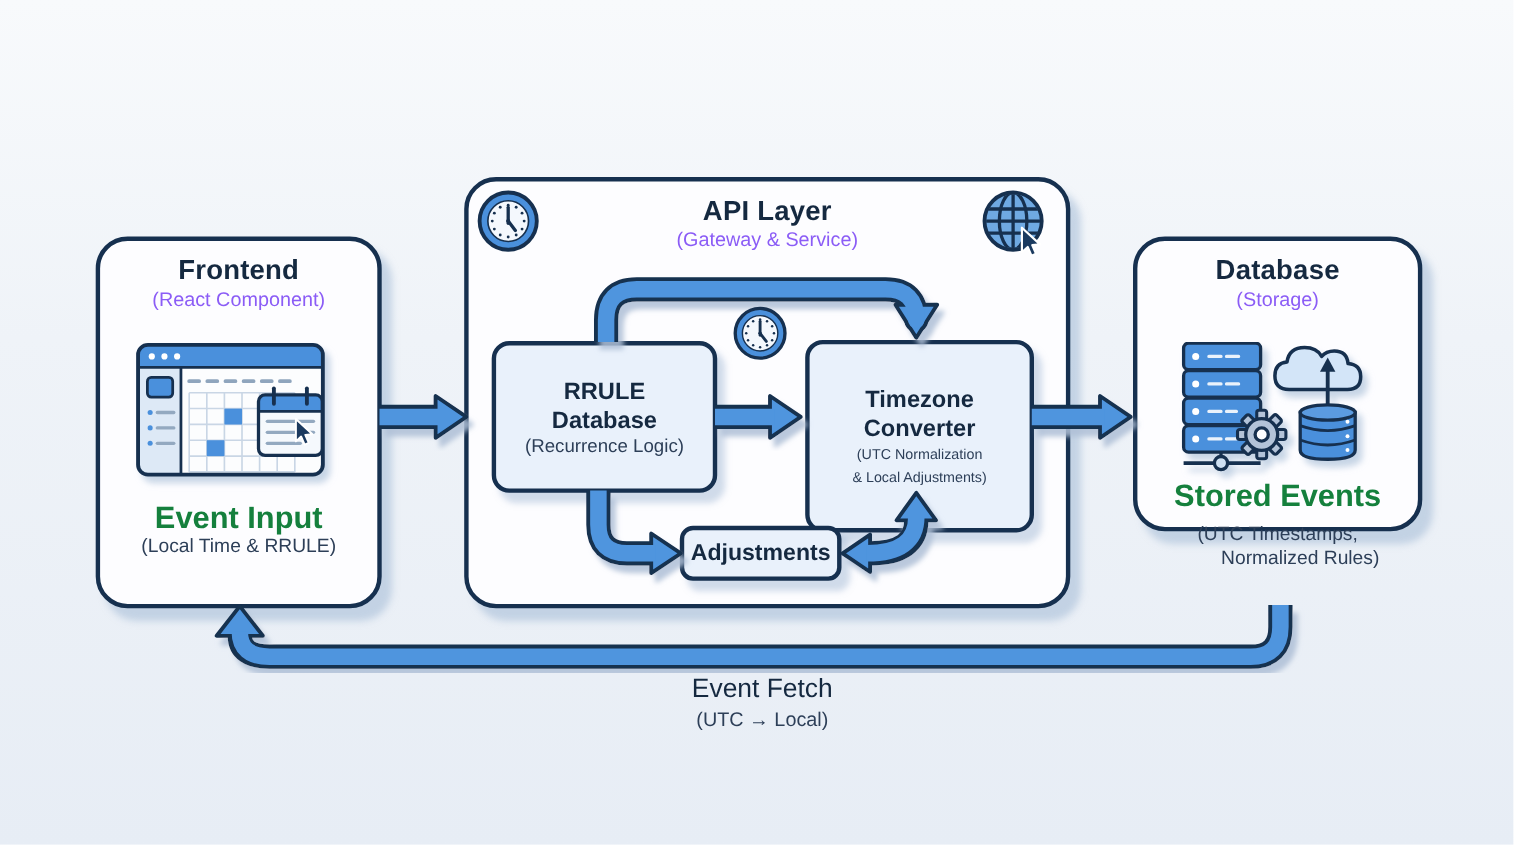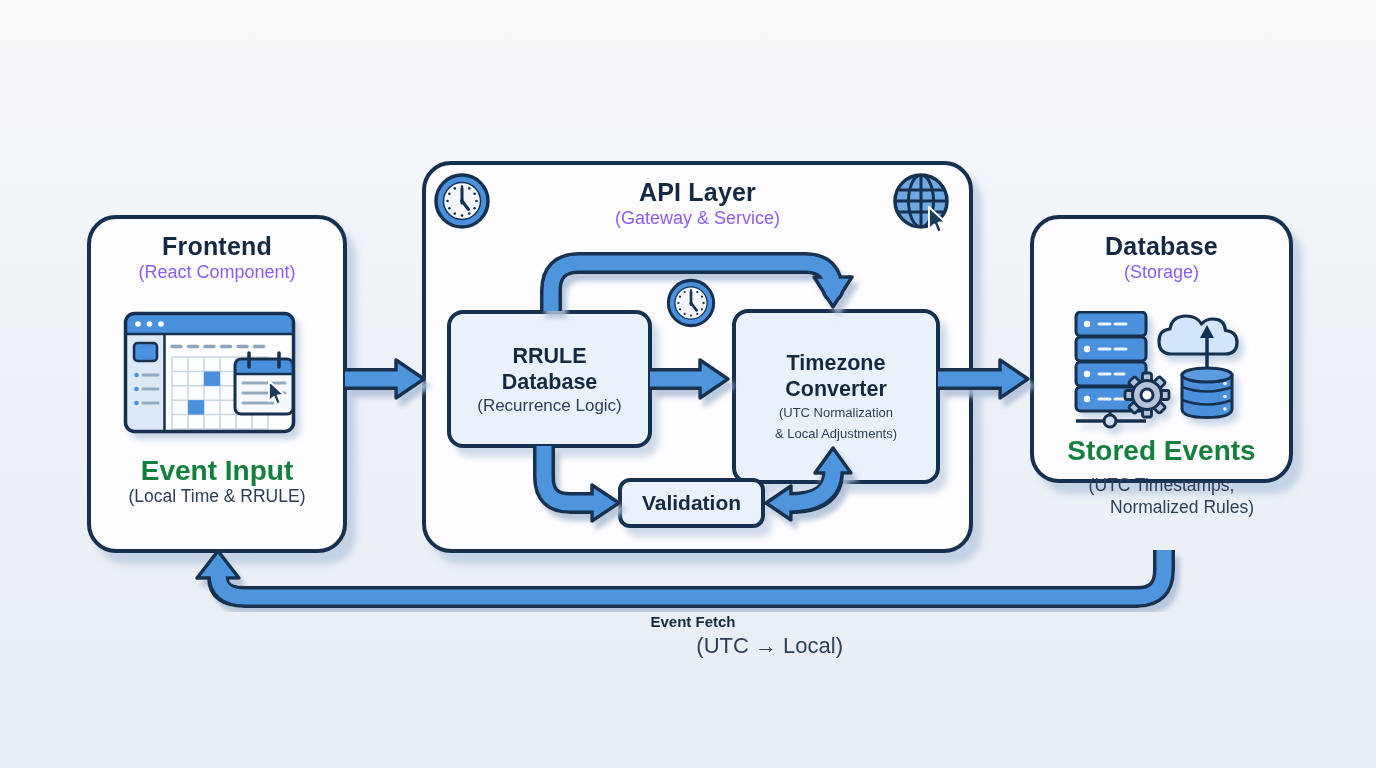--- a/index.html
+++ b/index.html
@@ -43,22 +43,22 @@
   #rrule-box      { left:447px; top:310px; width:205px; height:138px; }
   #tz-box         { left:732px; top:309px; width:208px; height:175px; }
   #validation-box { left:618px; top:478px; width:147px; height:50px; border-radius:12px; }
 
   .inner-title { font-size:21.5px; font-weight:bold; line-height:26px; color:#152940; }
   .inner-sub   { font-size:17px; color:#2d3f58; line-height:21px; }
   #tz-box .inner-sub { font-size:13px; }
   #validation-box .inner-title { font-size:21px; }
 
   #fetch-label { position:absolute; left:543px; top:613px; width:300px; text-align:center; }
-  #fetch-label .t { font-size:15px; font-weight:bold; color:#152940; }
-  #fetch-label .s { font-size:22px; color:#2d3f58; margin-top:3px;text-align:right; }
+  #fetch-label .t { font-size:24px; font-weight:normal; color:#152940; }
+  #fetch-label .s { font-size:18px; color:#2d3f58; margin-top:3px; }
 
   svg.overlay { position:absolute; left:0; top:0; pointer-events:none; }
 
   .aout  { stroke:#16304f; stroke-width:22; fill:none; stroke-linejoin:round; }
   .ain   { stroke:#4f95de; stroke-width:15; fill:none; stroke-linejoin:round; }
   .ahead { fill:#4f95de; stroke:#16304f; stroke-width:3.5; stroke-linejoin:round; }
 </style>
 </head>
 <body>
 
@@ -157,21 +157,21 @@
   </div>
 
   <div class="inner-box" id="tz-box">
     <div class="inner-title">Timezone</div>
     <div class="inner-title">Converter</div>
     <div class="inner-sub">(UTC Normalization</div>
     <div class="inner-sub">&amp; Local Adjustments)</div>
   </div>
 
   <div class="inner-box" id="validation-box">
-    <div class="inner-title">Validation</div>
+    <div class="inner-title">Adjustments</div>
   </div>
 
   <div class="panel" id="db-panel">
     <div class="panel-title">Database</div>
     <div class="panel-sub">(Storage)</div>
 
     <svg class="illus" id="db-illus" width="180" height="120" viewBox="0 0 180 120">
       <g>
         <rect x="4" y="1" width="70" height="24" rx="4.5" fill="#4a90dc" stroke="#16304f" stroke-width="3"></rect>
         <rect x="4" y="26" width="70" height="24" rx="4.5" fill="#4a90dc" stroke="#16304f" stroke-width="3"></rect>

